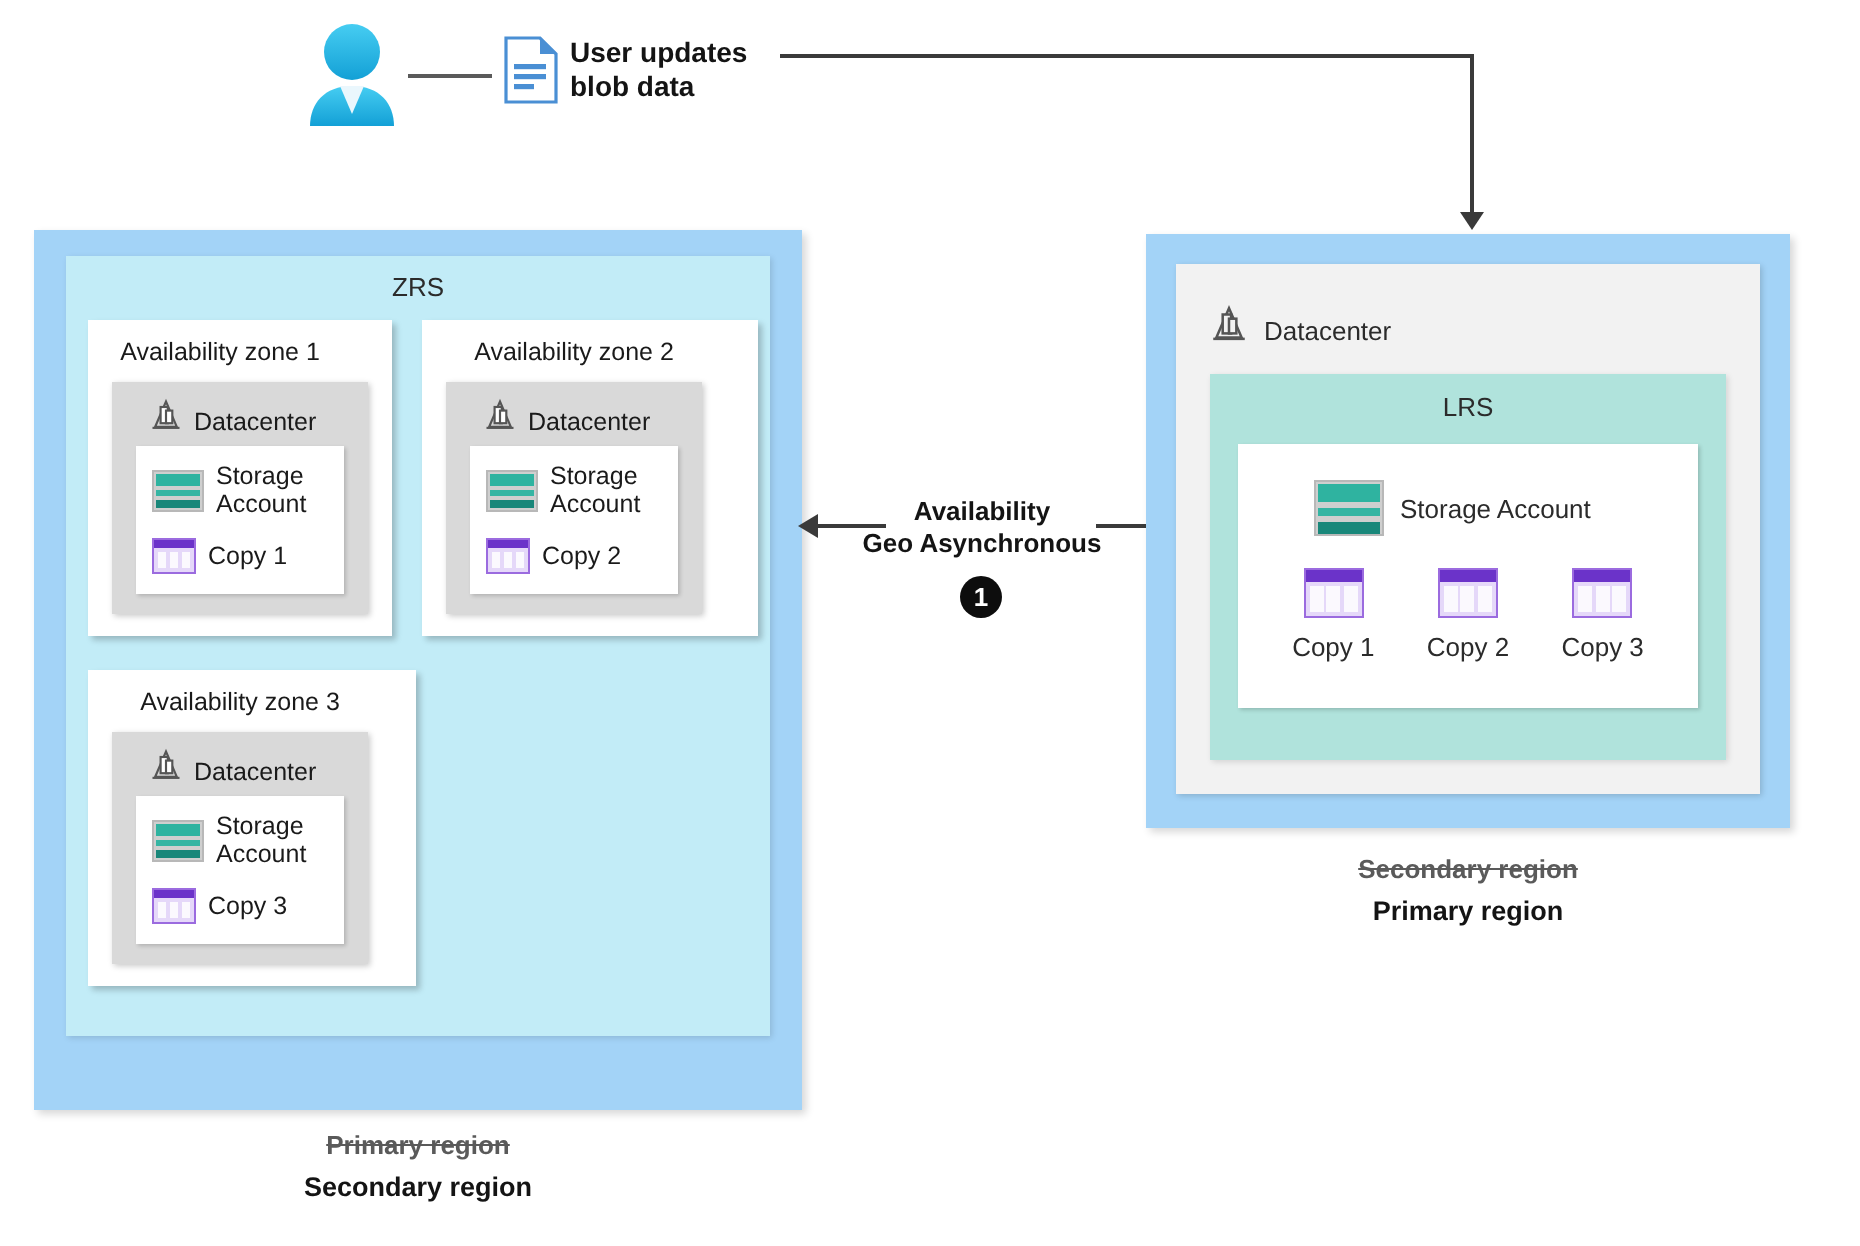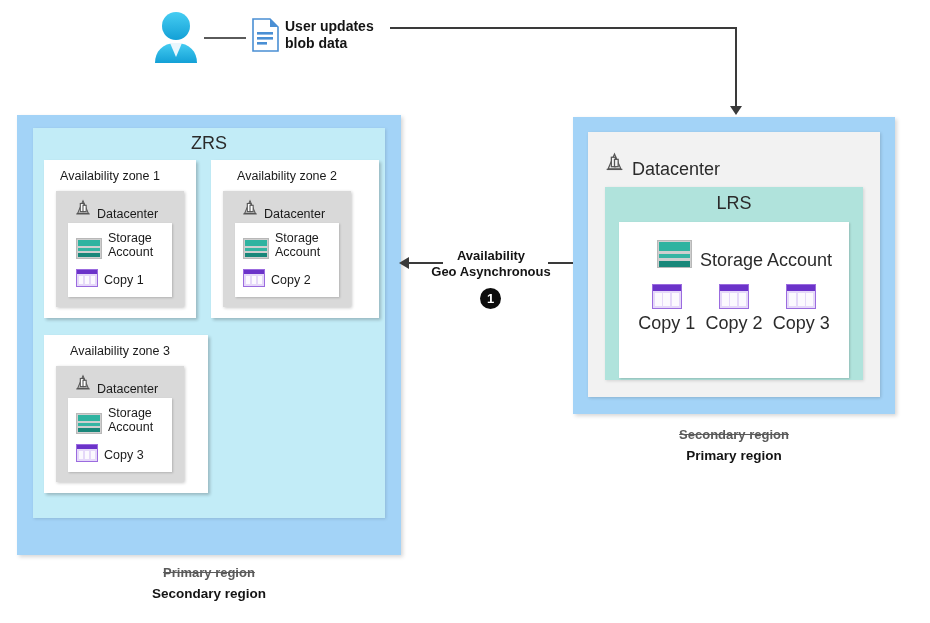--- a/index.html
+++ b/index.html
@@ -15,21 +15,21 @@
     position: relative;
     width: 930px;
     height: 623px;
     overflow: hidden;
     background: #ffffff;
   }
   .abs { position: absolute; }
 
   
   .label {
-    font-size: 18px;
+    font-size: 13px;
     color: #2b2b2b;
     white-space: nowrap;
     line-height: 15px;
   }
   .label-sm { font-size: 12.5px; }
   .bold { font-weight: bold; }
   .strike {
     text-decoration: line-through;
     color: #5a5a5a;
     font-weight: bold;
@@ -101,21 +101,21 @@
   }
   .copy-icon .cols {
     position: absolute; left: 2px; right: 2px; top: 6px; bottom: 2px;
     display: flex; gap: 1.5px;
   }
   .copy-icon .cols i { flex: 1; background: #ffffff; opacity: .85; }
   .copy-icon-lg { width: 30px; height: 25px; }
   .copy-icon-lg .top { height: 6px; }
   .copy-icon-lg .cols { top: 8px; }
 
-  .row { display: flex; align-items: flex-end; }
+  .row { display: flex; align-items: center; }
 
   
   .line-h { background: #5a5a5a; height: 1.6px; }
   .line-h-dark { background: #3a3a3a; height: 1.6px; }
   .line-v-dark { background: #3a3a3a; width: 1.6px; }
 
   .arrow-down {
     width: 0; height: 0;
     border-left: 6px solid transparent;
     border-right: 6px solid transparent;
@@ -340,21 +340,21 @@
             <rect x="10" y="7" width="3.5" height="7" fill="#f2f2f2" stroke="#555" stroke-width="1.2"></rect>
             <line x1="2.5" y1="16.6" x2="17.5" y2="16.6" stroke="#555" stroke-width="1.2"></line>
           </svg>
         </span>
         <span class="label" style="margin-left:7px;">Datacenter</span>
       </div>
 
       <div class="abs lrs-box" style="left:17px; top:55px; width:258px; height:193px;">
         <div class="abs label center" style="left:0; top:9px; width:258px;">LRS</div>
 
-        <div class="abs inner-white" style="left:14px; top:35px; width:230px; height:156px;">
+        <div class="abs inner-white" style="left:14px; top:35px; width:230px; height:132px;">
 
           <div class="abs row" style="left:38px; top:18px;">
             <span class="storage-icon storage-icon-lg">
               <i class="bar bar1"></i>
                 <i class="bar bar2"></i>
                 <i class="bar bar3"></i>
             </span>
             <span class="label" style="margin-left:8px;">Storage Account</span>
           </div>
 

